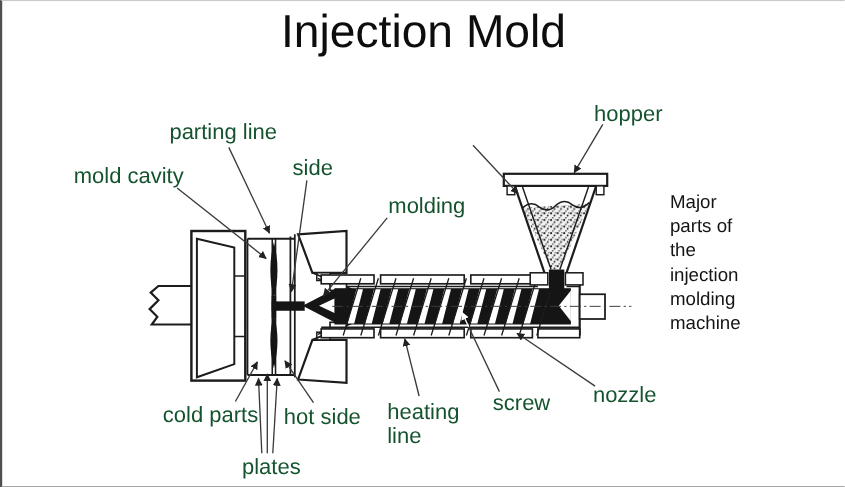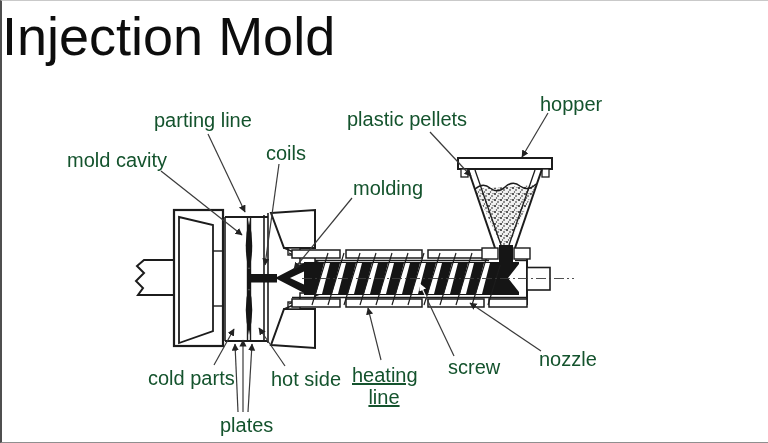--- a/index.html
+++ b/index.html
@@ -3,28 +3,28 @@
 <meta charset="utf-8">
 <style>
   html,body{margin:0;padding:0;background:#ffffff;}
   .stage{
     position:relative;width:768px;height:443px;background:#ffffff;
     font-family:"Liberation Sans",sans-serif;overflow:hidden;
     border-left:2px solid #4f4f4f;border-top:1px solid #c9c9c9;border-bottom:1px solid #8f8f8f;
     box-sizing:border-box;
   }
   .title{
-    position:absolute;top:4px;left:0;right:0;
-    font-size:54px;line-height:1.15;color:#0d0d0d;
+    position:absolute;top:4px;left:0;right:0;text-align:center;
+    font-size:42px;line-height:1.15;color:#0d0d0d;
   }
   .diagram-svg{position:absolute;left:0;top:0;}
   .lbl{
     position:absolute;font-size:20px;line-height:1.1;color:#14532d;white-space:nowrap;
   }
-  .lbl-2line{text-align:center;white-space:normal;width:64px;text-decoration:underline;}
+  .lbl-2line{text-align:left;white-space:normal;width:64px;}
   .caption{
     position:absolute;left:607px;top:172px;font-size:17px;line-height:22px;color:#141414;
   }
 </style>
 </head>
 <body>
 
 <div class="stage">
 
   <div class="title">Injection Mold</div>
@@ -159,28 +159,35 @@
       <line x1="246" y1="411" x2="250" y2="343" marker-end="url(#ah)"></line>
       <line x1="379" y1="359" x2="366" y2="307" marker-end="url(#ah)"></line>
       <line x1="452" y1="355" x2="424" y2="296"></line>
       <line x1="424" y1="296" x2="418" y2="283" stroke="#ffffff" marker-end="url(#ahw)"></line>
       <line x1="539" y1="350" x2="468" y2="302" marker-end="url(#ah)"></line>
     </g>
   </svg>
 
   <div class="lbl" style="left:65px;top:148px">mold cavity</div>
   <div class="lbl" style="left:152px;top:108px">parting line</div>
-  <div class="lbl" style="left:264px;top:141px">coils</div>
-  <div class="lbl" style="left:345px;top:107px">plastic pellets</div>
+  <div class="lbl" style="left:264px;top:141px">side</div>
   <div class="lbl" style="left:538px;top:92px">hopper</div>
   <div class="lbl" style="left:351px;top:176px">molding</div>
   <div class="lbl" style="left:146px;top:366px">cold parts</div>
-  <div class="lbl" style="left:269px;top:367px">hot side</div>
+  <div class="lbl" style="left:256px;top:367px">hot side</div>
   <div class="lbl lbl-2line" style="left:350px;top:363px">
     <div>heating</div>
     <div>line</div>
   </div>
   <div class="lbl" style="left:446px;top:355px">screw</div>
   <div class="lbl" style="left:537px;top:347px">nozzle</div>
   <div class="lbl" style="left:218px;top:413px">plates</div>
 
+  <div class="caption">
+    <div>Major</div>
+    <div>parts of</div>
+    <div>the</div>
+    <div>injection</div>
+    <div>molding</div>
+    <div>machine</div>
+  </div>
 
 </div>
 
 </body></html>

